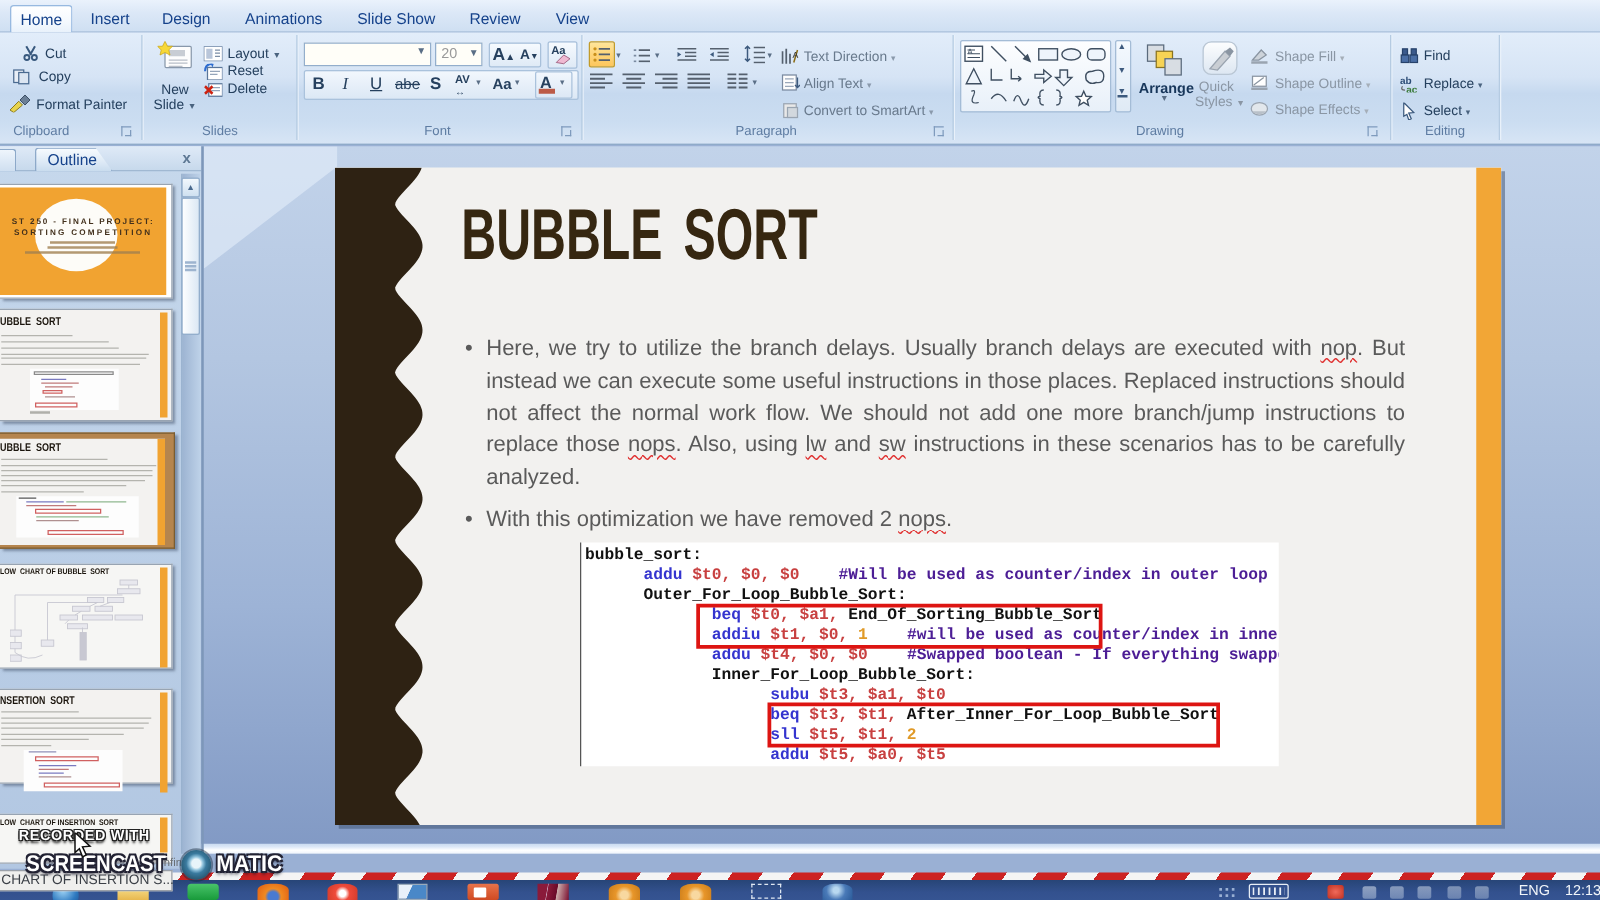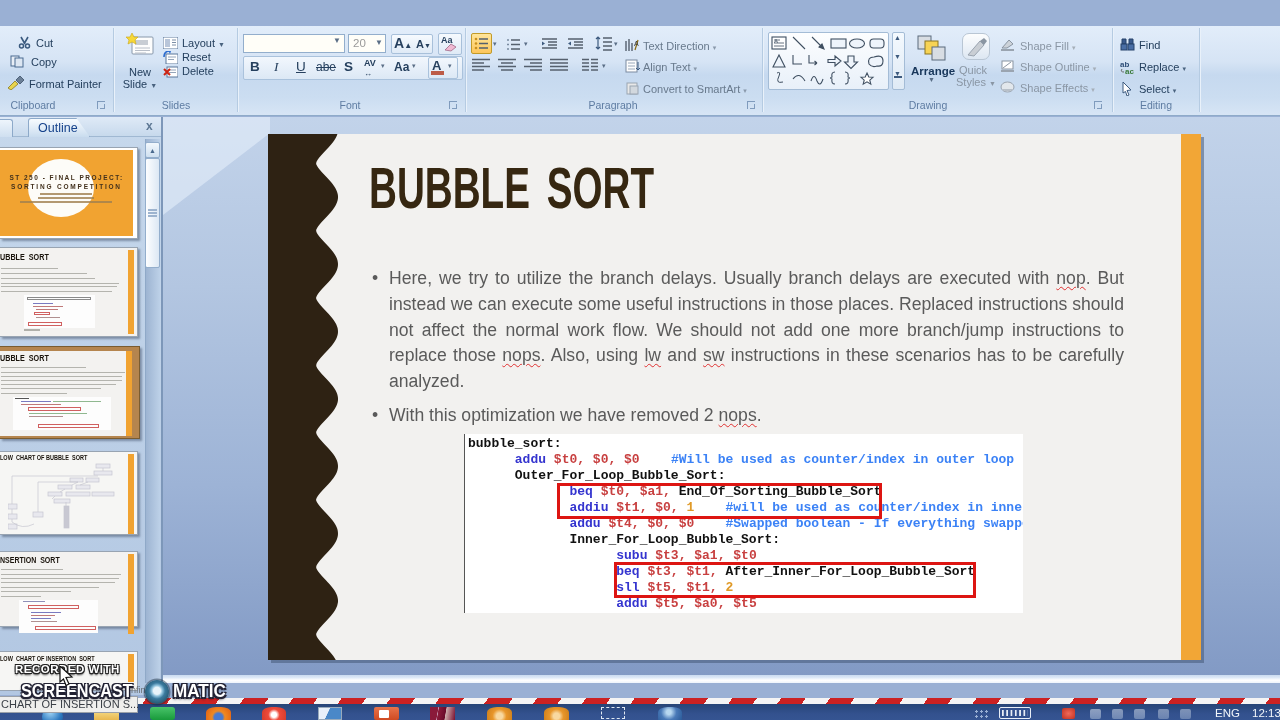--- a/index.html
+++ b/index.html
@@ -39,35 +39,44 @@
 .bl:before{content:"•";position:absolute;left:-17px;color:#5a5a5a}
 .jl{text-align:justify}
 .jl .ln{display:block;height:25.8px;overflow:hidden}
 .jl .ln:after{content:"";display:inline-block;width:100%}
 .sq{text-decoration:underline;text-decoration-style:wavy;text-decoration-color:#e03030;text-decoration-thickness:1.3px;text-underline-offset:2px}
 
 #code{position:absolute;left:196px;top:300px;width:559px;height:179px;background:#fff;
  border-left:1px solid #555;overflow:hidden}
 #code pre{font-family:"Liberation Mono",monospace;font-size:13px;font-weight:bold;line-height:16.05px;
  padding:2px 0 0 3px;color:#111}
-.kb{color:#3434cf}.kr{color:#c84040}.kg{color:#3b82f6;font-weight:bold}.ko{color:#e09a28}
+.kb{color:#3434cf}.kr{color:#c84040}.kg{color:#4c1d95;font-weight:bold}.ko{color:#e09a28}
 .redbox{position:absolute;border:3px solid #dd1512}
 
 #statwrap{position:absolute;left:0;top:683px;width:1280px;height:37px}
 #statedge{position:absolute;left:161px;top:-8px;width:1119px;height:8px;
  background:linear-gradient(180deg,#c9daf0 0%,#dbe7f7 30%,#ffffff 65%,#eef4fc 100%)}
 #statbar{position:absolute;left:0;top:0;width:1280px;z-index:5;height:16px;border-top:1px solid #8a97a8;
  background:linear-gradient(180deg,#eff5fd 0%,#dde9f7 50%,#cfdff3 100%)}
 #stripes{position:absolute;left:0;top:15px;width:1280px;height:6px;
  background:repeating-linear-gradient(125deg,#cc2222 0 20px,#f4f4f4 20px 40px)}
 #taskbar{position:absolute;left:0;top:21px;width:1280px;height:28px;
  background:linear-gradient(180deg,#274577 0%,#33518e 35%,#3a5a99 100%)}
 </style></head>
 <body>
 <div id="app">
+<div id="tabbar">
+ <div class="tab" id="tabHome">Home</div>
+ <div class="tab" style="left:64px;width:48px">Insert</div>
+ <div class="tab" style="left:120px;width:58px">Design</div>
+ <div class="tab" style="left:186px;width:82px">Animations</div>
+ <div class="tab" style="left:274px;width:86px">Slide Show</div>
+ <div class="tab" style="left:366px;width:60px">Review</div>
+ <div class="tab" style="left:432px;width:52px">View</div>
+</div>
 <div id="ribbon">
  <div class="gsep" style="left:113px"></div>
       <div class="gsep" style="left:237px"></div>
  <div class="gsep" style="left:465px"></div>
       <div class="gsep" style="left:762px"></div>
  <div class="gsep" style="left:1112px"></div>
       <div class="gsep" style="left:1199px"></div>
  <div class="glabel" style="left:2px;width:62px">Clipboard</div>
  <div class="glabel" style="left:146px;width:60px">Slides</div>
  <div class="glabel" style="left:320px;width:60px">Font</div>

